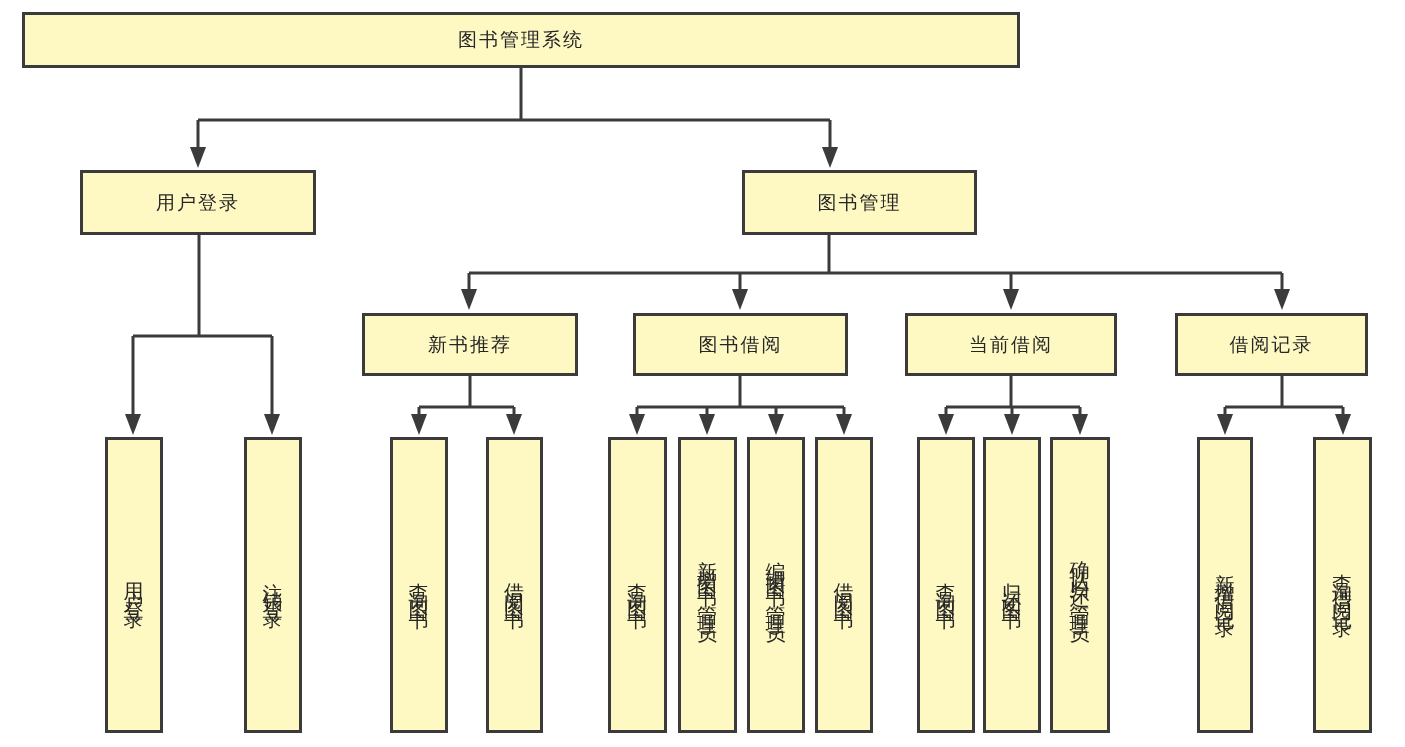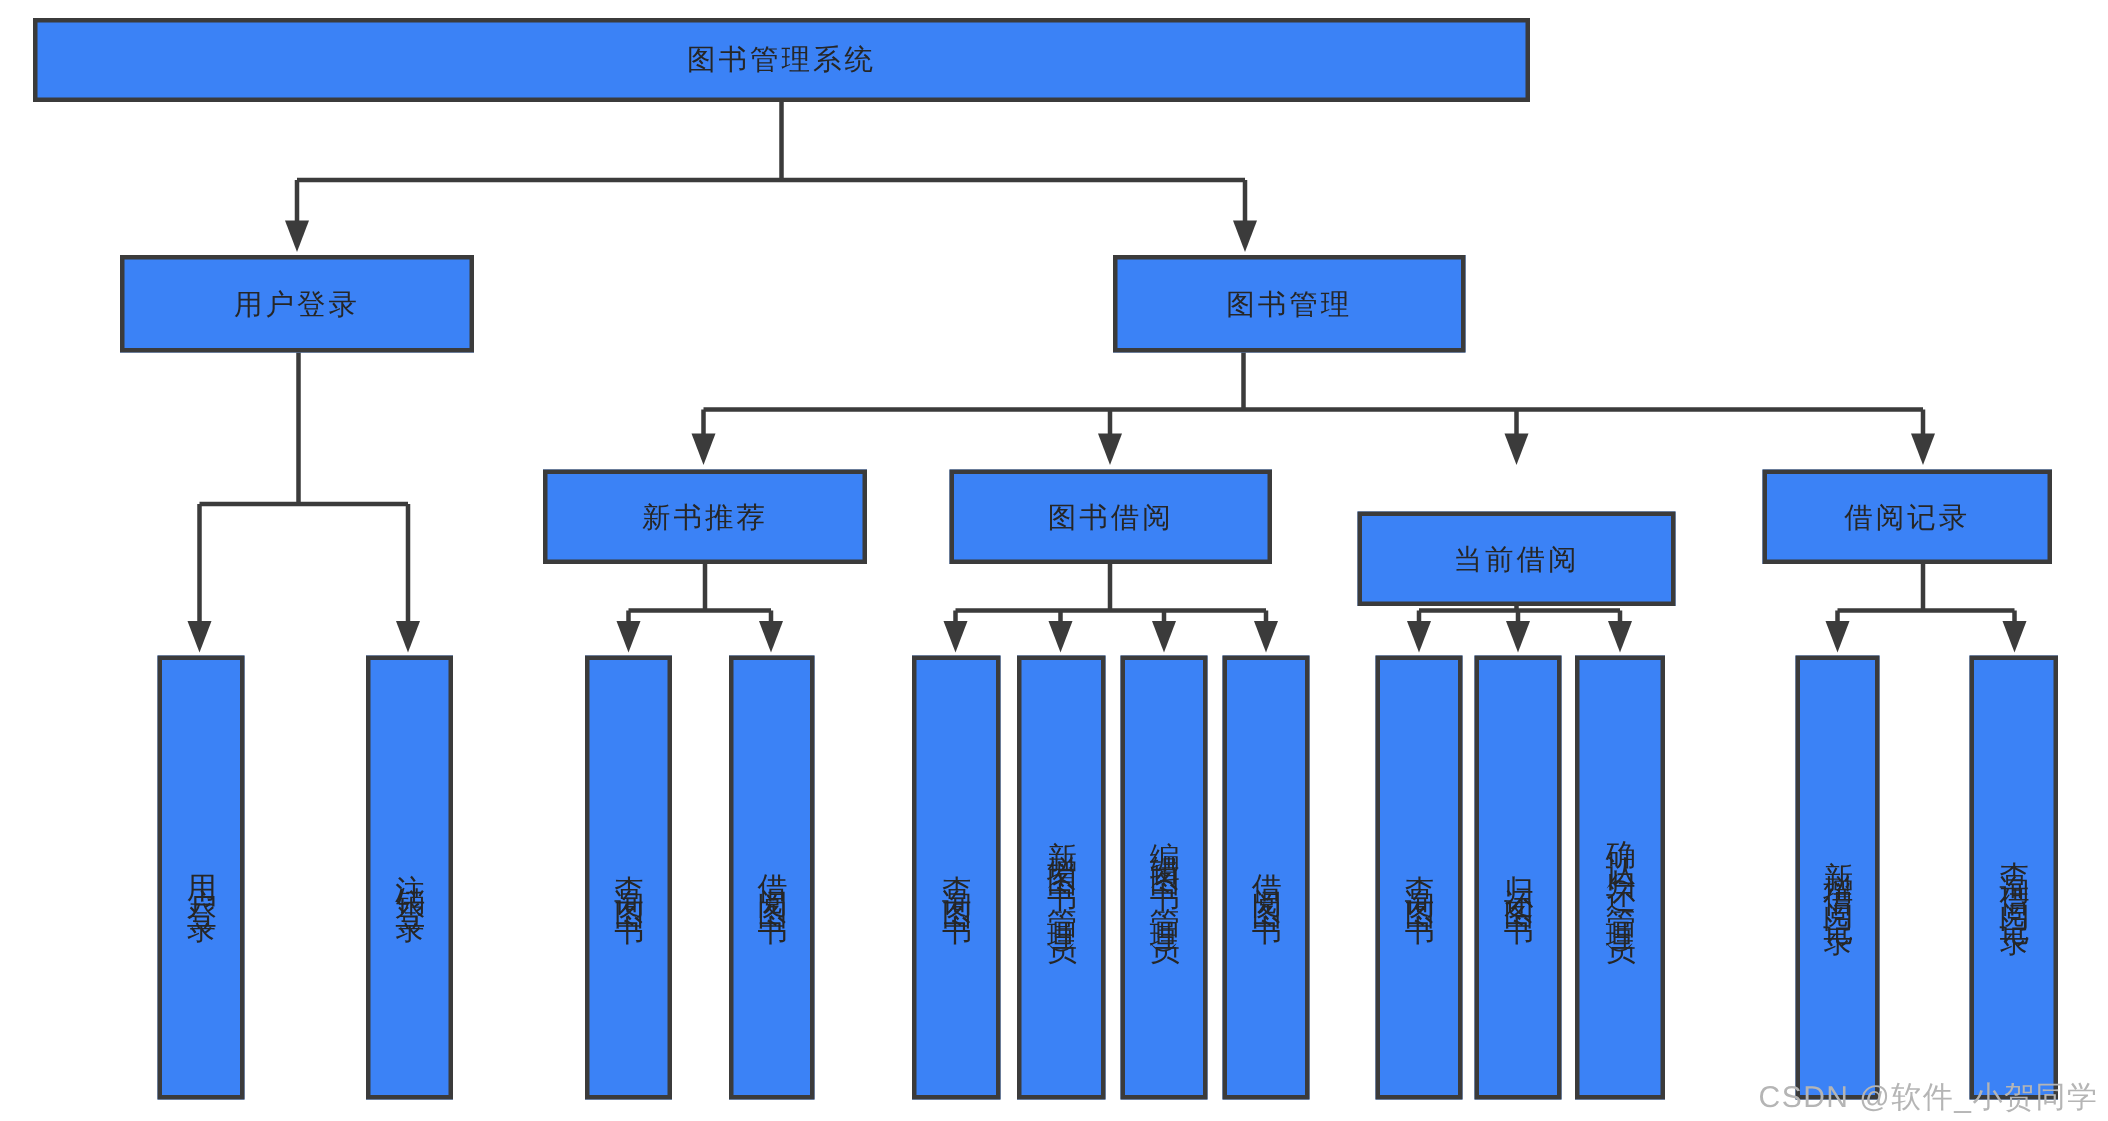--- a/index.html
+++ b/index.html
@@ -3,21 +3,21 @@
 <meta charset="utf-8">
 <style>
   html,body { margin:0; padding:0; background:#ffffff; }
   .canvas {
     position:relative; width:1405px; height:747px; background:#ffffff;
     font-family:"Liberation Sans", sans-serif; overflow:hidden;
   }
   .edges { position:absolute; left:0; top:0; width:1405px; height:747px; }
   .node {
     position:absolute; box-sizing:border-box;
-    border:3px solid #3b3b3b; background:#3b82f6;
+    border:3px solid #3b3b3b; background:#fef9c3;
     display:flex; align-items:center; justify-content:center;
     color:#262626;
   }
   .node.h { font-size:19px; letter-spacing:2px; white-space:nowrap; }
   .node.v span {
     writing-mode:vertical-rl; text-orientation:mixed;
     font-size:20px; letter-spacing:9px; line-height:1;
   }
   .watermark {
     position:absolute; right:6px; top:718px;
@@ -76,21 +76,21 @@
   <div class="node h" style="left:712px; top:170px; width:235px; height:65px;margin-left:30px;">
     <span>图书管理</span>
   </div>
 
   <div class="node h" style="left:362px; top:313px; width:216px; height:63px;">
     <span>新书推荐</span>
   </div>
   <div class="node h" style="left:633px; top:313px; width:215px; height:63px;text-align:right;">
     <span>图书借阅</span>
   </div>
-  <div class="node h" style="left:905px; top:313px; width:212px; height:63px;margin-top:28px;">
+  <div class="node h" style="left:905px; top:313px; width:212px; height:63px;">
     <span>当前借阅</span>
   </div>
   <div class="node h" style="left:1175px; top:313px; width:193px; height:63px;">
     <span>借阅记录</span>
   </div>
 
   <div class="node v" style="left:105px; top:437px; width:58px; height:296px;">
     <span>用户登录</span>
   </div>
   <div class="node v" style="left:244px; top:437px; width:58px; height:296px;">
@@ -127,15 +127,14 @@
     <span>确认归还（管理员）</span>
   </div>
 
   <div class="node v" style="left:1197px; top:437px; width:56px; height:296px;">
     <span>新增借阅记录</span>
   </div>
   <div class="node v" style="left:1313px; top:437px; width:59px; height:296px;">
     <span>查询借阅记录</span>
   </div>
 
-  <div class="watermark">CSDN @软件_小贺同学</div>
 
 </div>
 
 </body></html>

